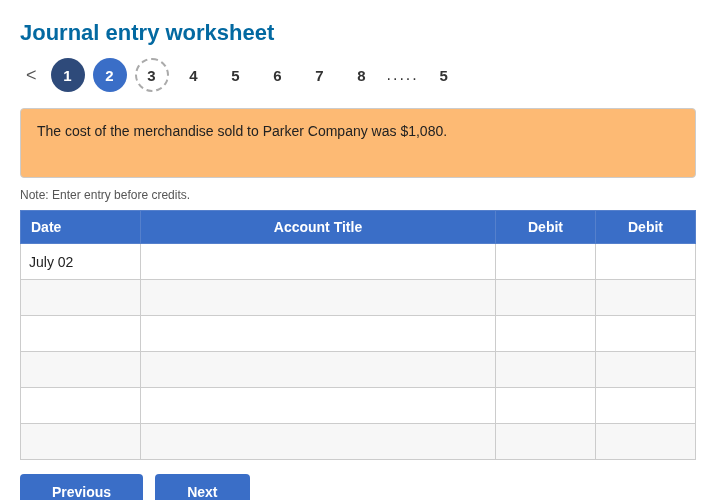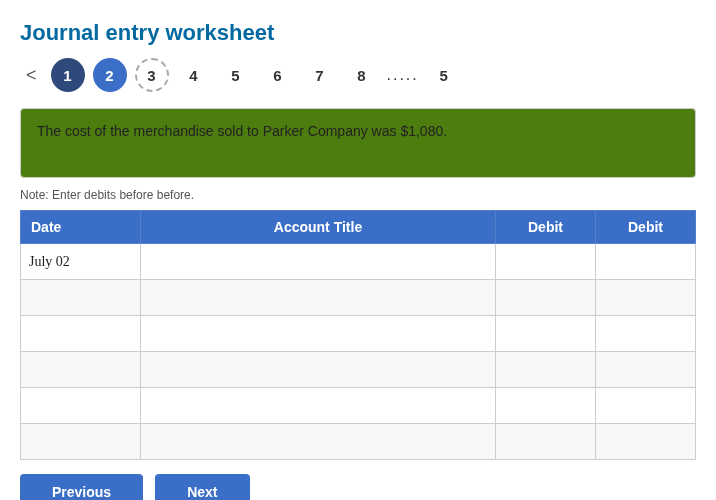--- a/index.html
+++ b/index.html
@@ -64,21 +64,21 @@
       letter-spacing: 2px;
     }
     .description-box {
       border: 1px solid #ccc;
       border-radius: 4px;
       padding: 14px 16px;
       margin-bottom: 10px;
       font-size: 14px;
       color: #222;
       min-height: 70px;
-      background: #4d7c0f;
+      background: #fdba74;
     }
     .note-text {
       font-size: 12px;
       color: #555;
       margin-bottom: 8px;
     }
     table {
       width: 100%;
       border-collapse: collapse;
       border: 1px solid #aaa;
@@ -99,21 +99,20 @@
       text-align: left;
       width: 120px;
     }
     thead th:nth-child(2) {
     }
     thead th:nth-child(3), thead th:nth-child(4) {
       width: 100px;
     }
     tbody tr {
       height: 36px;
-      font-family: Liberation Serif, serif;
     }
     tbody tr:nth-child(odd) {
       background: #fff;
     }
     tbody tr:nth-child(even) {
       background: #f7f7f7;
     }
     tbody td {
       border: 1px solid #ccc;
       padding: 4px 8px;
@@ -168,21 +167,21 @@
   <button class="nav-btn plain">7</button>
   <button class="nav-btn plain">8</button>
   <span class="nav-dots">.....</span>
   <button class="nav-btn plain">5</button>
 </div>
 
 <div class="description-box">
   <span>The cost of the merchandise sold to Parker Company was $1,080.</span>
 </div>
 
-<div class="note-text">Note: Enter debits before before.</div>
+<div class="note-text">Note: Enter entry before credits.</div>
 
 <table>
   <thead>
     <tr>
       <th>Date</th>
       <th>Account Title</th>
       <th>Debit</th>
       <th>Debit</th>
     </tr>
   </thead>

